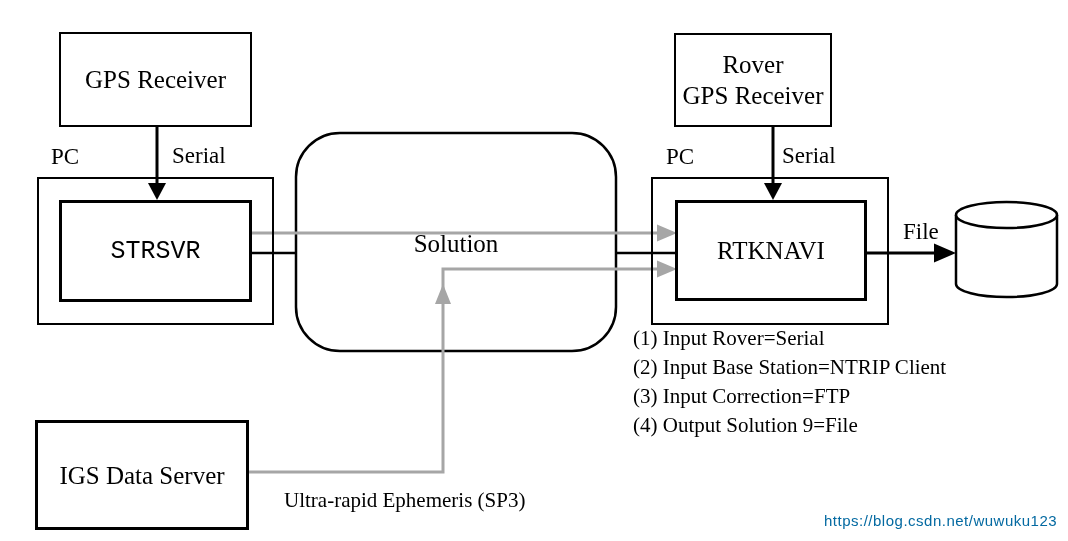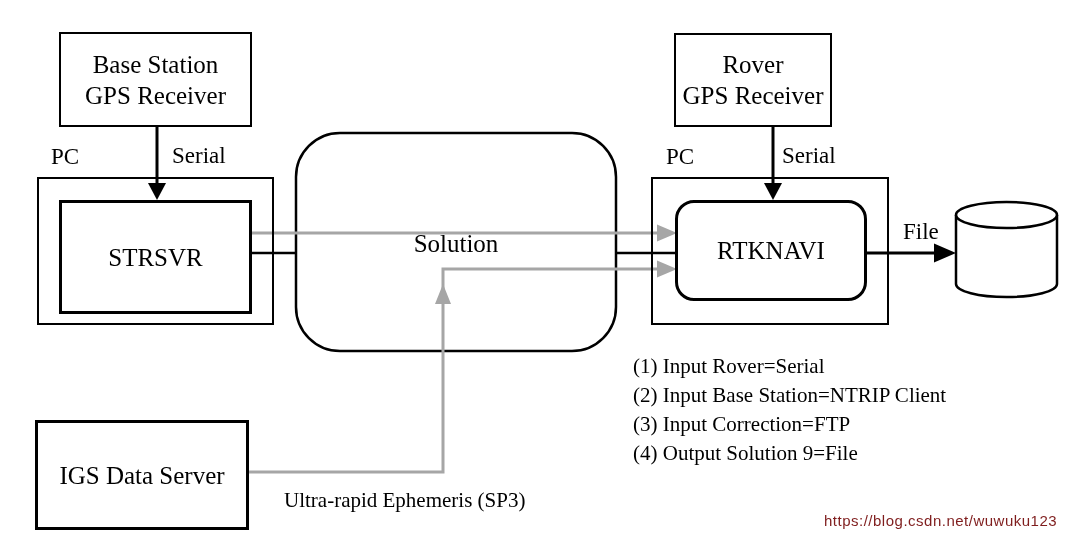--- a/index.html
+++ b/index.html
@@ -18,21 +18,21 @@
   .boxlabel{font-size:25px;line-height:31px;white-space:nowrap;}
   .lbl{position:absolute;font-size:23px;line-height:1.1;white-space:nowrap;}
   .ann{position:absolute;font-size:21px;line-height:29px;white-space:nowrap;}
   .internet-label{
     position:absolute;left:296px;top:230px;width:320px;text-align:center;
     font-size:25px;white-space:nowrap;
   }
   .watermark{
     position:absolute;left:824px;top:512px;
     font-family:"Liberation Sans",sans-serif;font-size:15px;
-    color:#7f1d1d;letter-spacing:0.5px;white-space:nowrap;
+    color:#0369a1;letter-spacing:0.5px;white-space:nowrap;
   }
 </style>
 </head>
 <body>
 
 <div class="stage">
 
   <svg class="layer" width="1068" height="541" viewBox="0 0 1068 541">
 
     <g>
@@ -69,56 +69,55 @@
       <polygon points="956,253 934,243.5 934,262.5" fill="#000"></polygon>
     </g>
 
     <g>
       <path d="M956,215 L956,284 A50.5,13 0 0 0 1057,284 L1057,215" fill="#ffffff" stroke="#000" stroke-width="2.5"></path>
       <ellipse cx="1006.5" cy="215" rx="50.5" ry="13" fill="#ffffff" stroke="#000" stroke-width="2.5"></ellipse>
     </g>
   </svg>
 
   <div class="box b2" style="left:59px;top:32px;width:193px;height:95px;">
-    <div class="boxlabel">Base Station</div>
     <div class="boxlabel">GPS Receiver</div>
   </div>
 
   <div class="box b2" style="left:674px;top:33px;width:158px;height:94px;">
     <div class="boxlabel">Rover</div>
     <div class="boxlabel">GPS Receiver</div>
   </div>
 
   <div class="box b2" style="left:37px;top:177px;width:237px;height:148px;"></div>
 
-  <div class="box b3" style="left:59px;top:200px;width:193px;height:114px;">
+  <div class="box b3" style="left:59px;top:200px;width:193px;height:102px;font-family:Liberation Mono, monospace;">
     <div class="boxlabel">STRSVR</div>
   </div>
 
   <div class="box b2" style="left:651px;top:177px;width:238px;height:148px;"></div>
 
-  <div class="box b3" style="left:675px;top:200px;width:192px;height:101px;border-radius:19px;">
+  <div class="box b3" style="left:675px;top:200px;width:192px;height:101px;">
     <div class="boxlabel">RTKNAVI</div>
   </div>
 
   <div class="box b3" style="left:35px;top:420px;width:214px;height:110px;">
     <div class="boxlabel">IGS Data Server</div>
   </div>
 
   <div class="internet-label">Solution</div>
 
   <div class="lbl" style="left:51px;top:144px;">PC</div>
   <div class="lbl" style="left:172px;top:143px;">Serial</div>
   <div class="lbl" style="left:666px;top:144px;">PC</div>
   <div class="lbl" style="left:782px;top:143px;">Serial</div>
   <div class="lbl" style="left:903px;top:219px;">File</div>
   <div class="ann" style="left:284px;top:486px;">Ultra-rapid Ephemeris (SP3)</div>
 
 
-  <div class="ann" style="left:633px;top:352px;">
+  <div class="ann" style="left:633px;top:324px;">
     <div>(1) Input Rover=Serial</div>
     <div>(2) Input Base Station=NTRIP Client</div>
     <div>(3) Input Correction=FTP</div>
     <div>(4) Output Solution 9=File</div>
   </div>
 
   <div class="watermark">https://blog.csdn.net/wuwuku123</div>
 
 </div>
 

